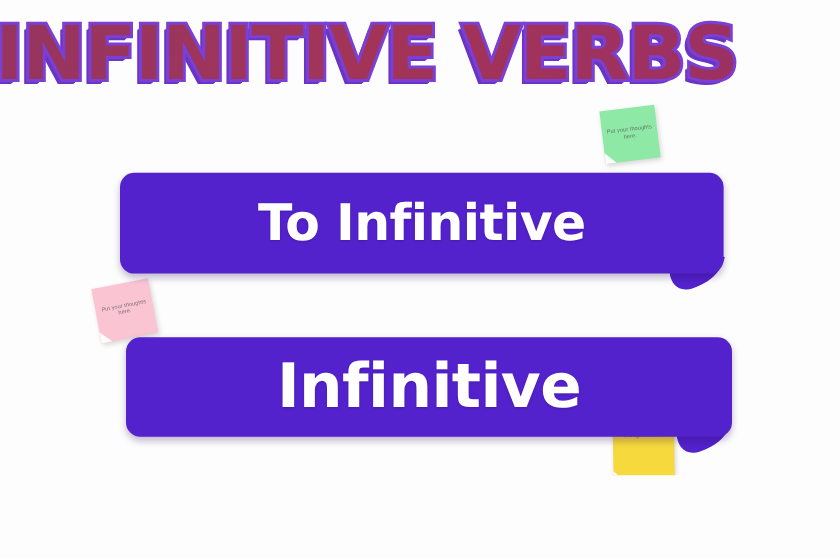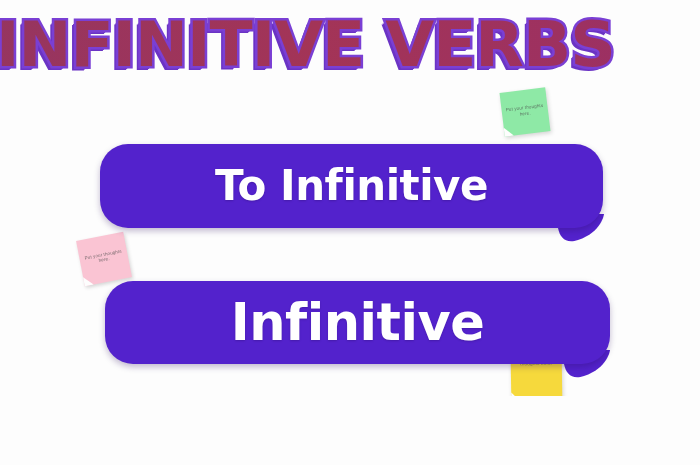--- a/index.html
+++ b/index.html
@@ -60,21 +60,21 @@
     -webkit-background-clip: text;
     background-clip: text;
     -webkit-text-fill-color: transparent;
     z-index: 2;
   }
 
   
   .bubble {
     position: absolute;
     background: #5322cc;
-    border-radius: 28px;
+    border-radius: 12px;
     box-shadow: 0 3px 6px rgba(40, 12, 90, 0.28);
     display: flex;
     align-items: center;
     justify-content: center;
   }
   .bubble-label {
     color: #ffffff;
     font-family: "DejaVu Sans", sans-serif;
     font-weight: bold;
     font-size: 41px;

